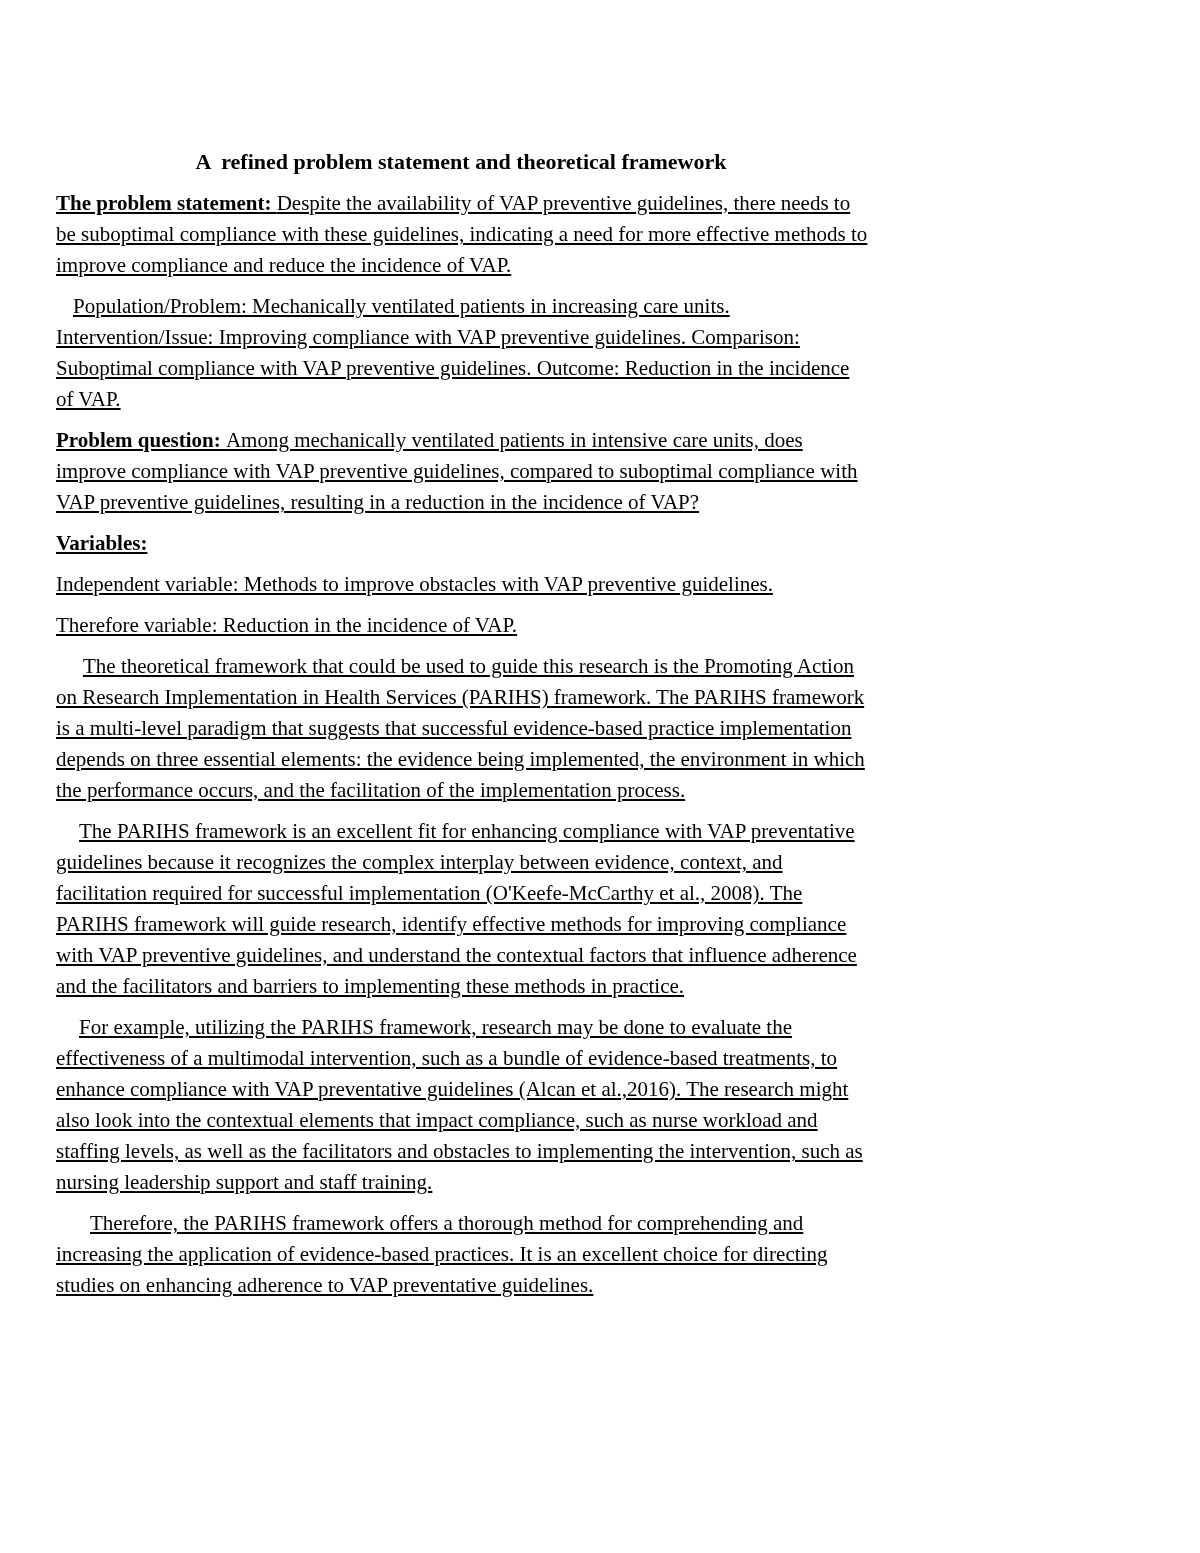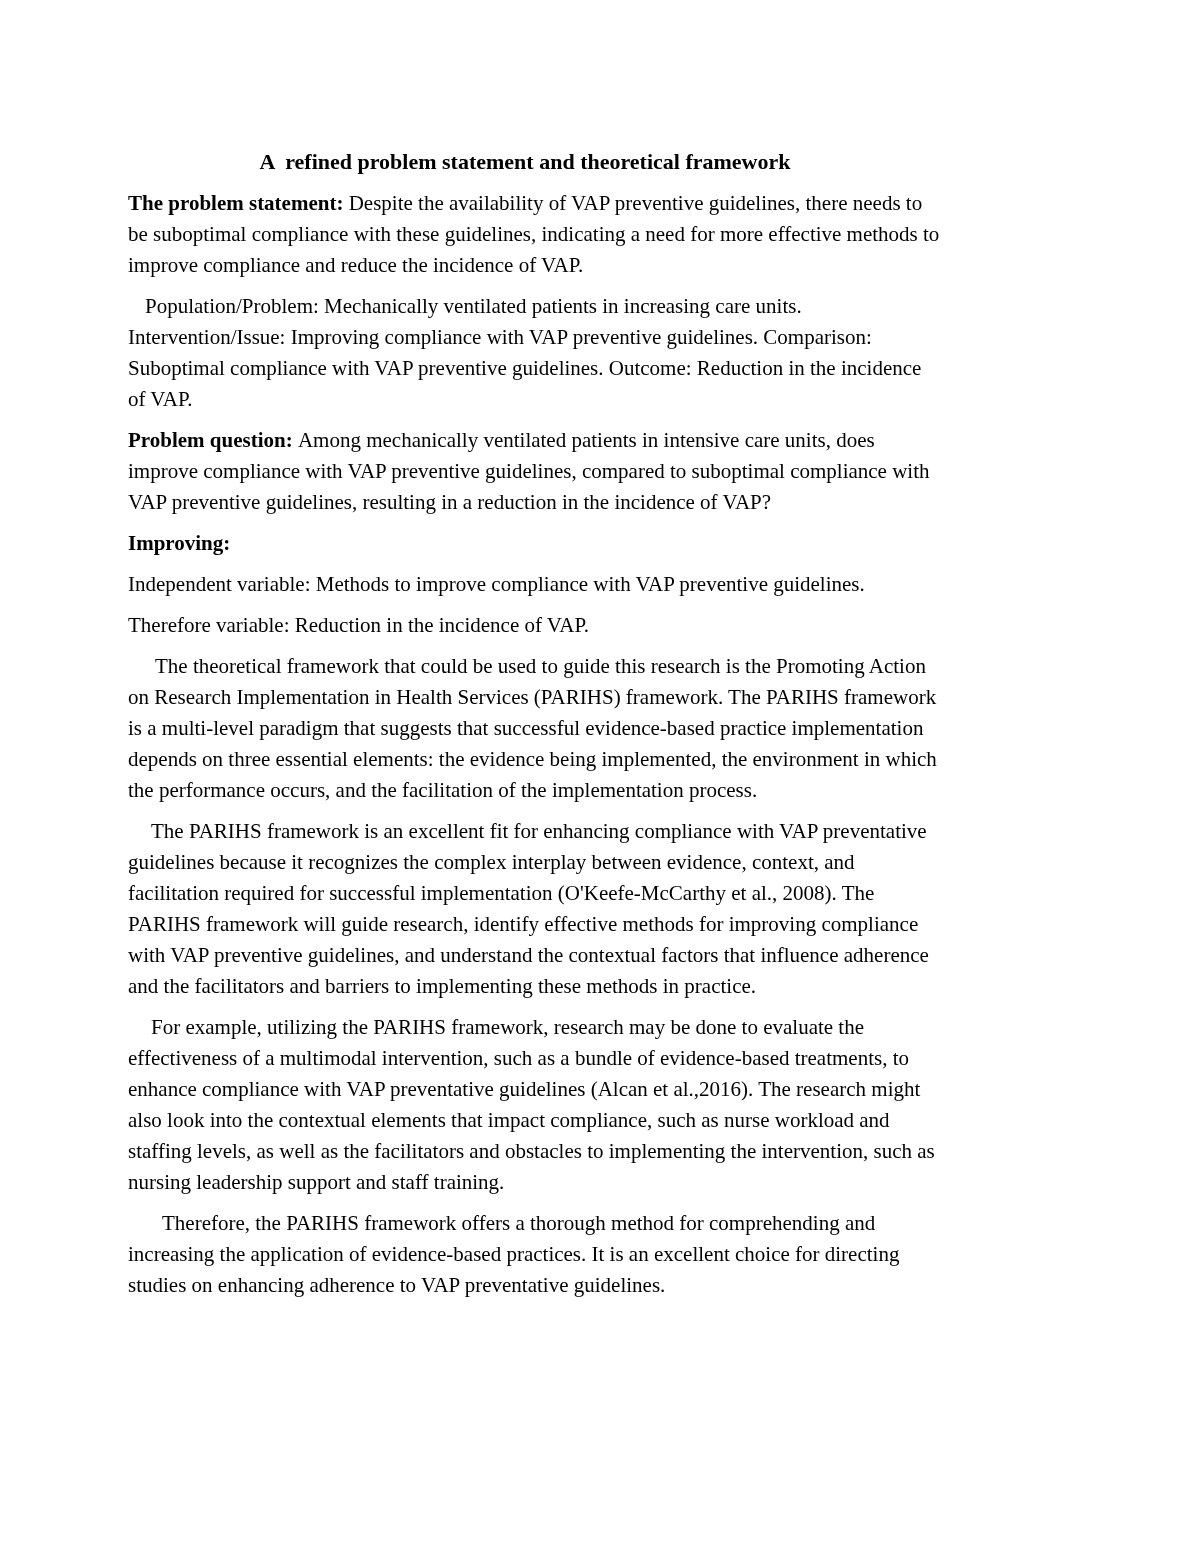--- a/index.html
+++ b/index.html
@@ -13,36 +13,37 @@
     overflow: hidden;
     color: #000000;
     font-family: "Liberation Serif", "DejaVu Serif", serif;
     font-size: 21px;
     -webkit-font-smoothing: antialiased;
   }
   .page {
     box-sizing: border-box;
     width: 1200px;
     height: 1553px;
-    padding: 146px 130px 0 120px;
+    padding: 146px 130px 0 56px;
     background: #ffffff;
   }
   .doc-title {
     width: 810px;
     margin: 0 0 11px 0;
     font-size: 22px;
     font-weight: bold;
     text-align: center;
     line-height: 31px;
     white-space: pre-wrap;
   }
   p.para {
-    margin: 0 0 10px 8px;
+    margin: 0 0 10px 0;
     line-height: 31px;
     white-space: pre-line;
+    text-decoration: underline;
   }
   p.para b {
     font-weight: bold;
   }
   .indent-17 { text-indent: 17px; }
   .indent-23 { text-indent: 23px; }
   .indent-27 { text-indent: 27px; }
   .indent-34 { text-indent: 34px; }
 </style>
 </head>
@@ -58,23 +59,23 @@
 
   <p class="para indent-17"><span>Population/Problem: Mechanically ventilated patients in increasing care units.
 Intervention/Issue: Improving compliance with VAP preventive guidelines. Comparison:
 Suboptimal compliance with VAP preventive guidelines. Outcome: Reduction in the incidence
 of VAP.</span></p>
 
   <p class="para"><b>Problem question: </b><span>Among mechanically ventilated patients in intensive care units, does
 improve compliance with VAP preventive guidelines, compared to suboptimal compliance with
 VAP preventive guidelines, resulting in a reduction in the incidence of VAP?</span></p>
 
-  <p class="para"><b>Improving:</b></p>
+  <p class="para"><b>Variables:</b></p>
 
-  <p class="para"><span>Independent variable: Methods to improve compliance with VAP preventive guidelines.</span></p>
+  <p class="para"><span>Independent variable: Methods to improve obstacles with VAP preventive guidelines.</span></p>
 
   <p class="para"><span>Therefore variable: Reduction in the incidence of VAP.</span></p>
 
 
   <p class="para indent-27"><span>The theoretical framework that could be used to guide this research is the Promoting Action
 on Research Implementation in Health Services (PARIHS) framework. The PARIHS framework
 is a multi-level paradigm that suggests that successful evidence-based practice implementation
 depends on three essential elements: the evidence being implemented, the environment in which
 the performance occurs, and the facilitation of the implementation process.</span></p>
 

